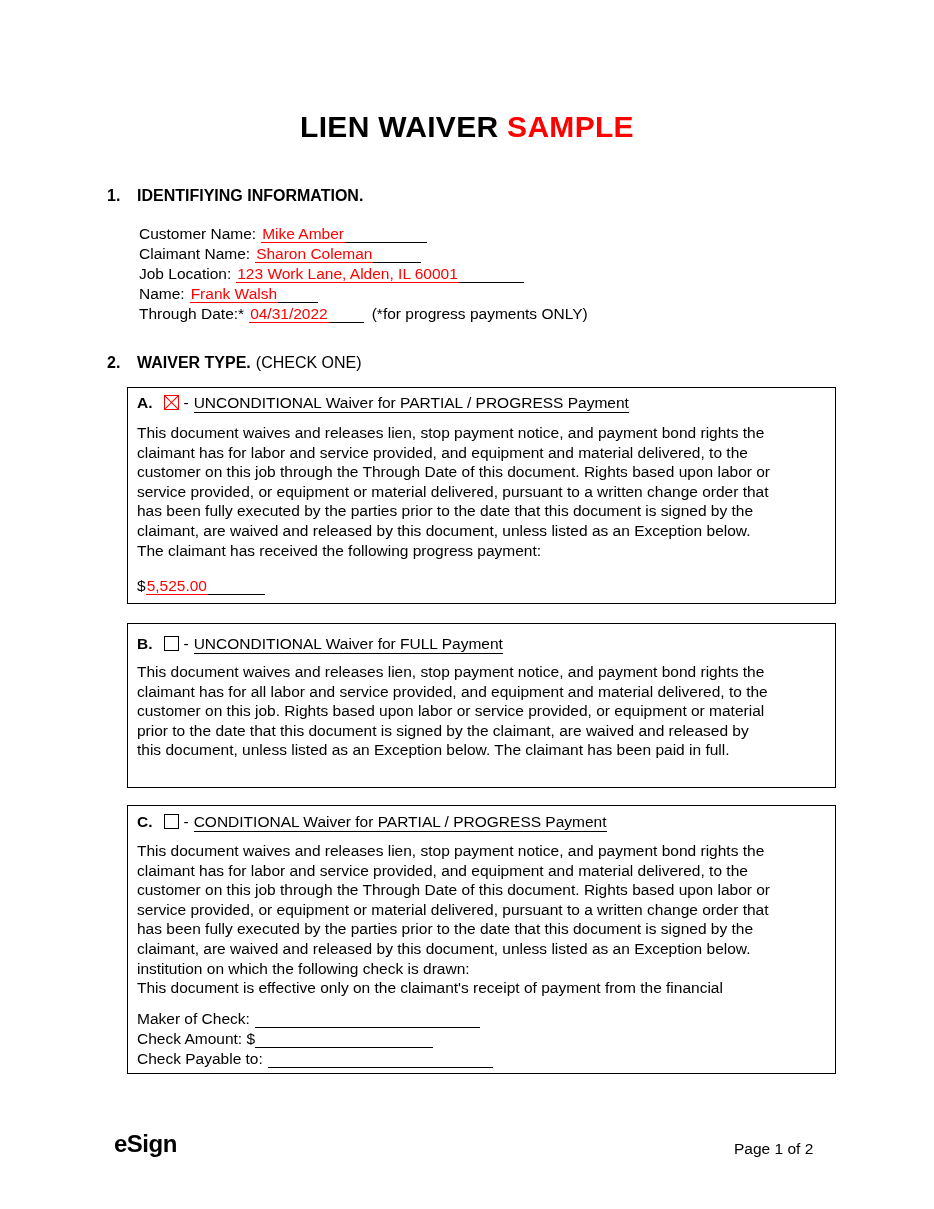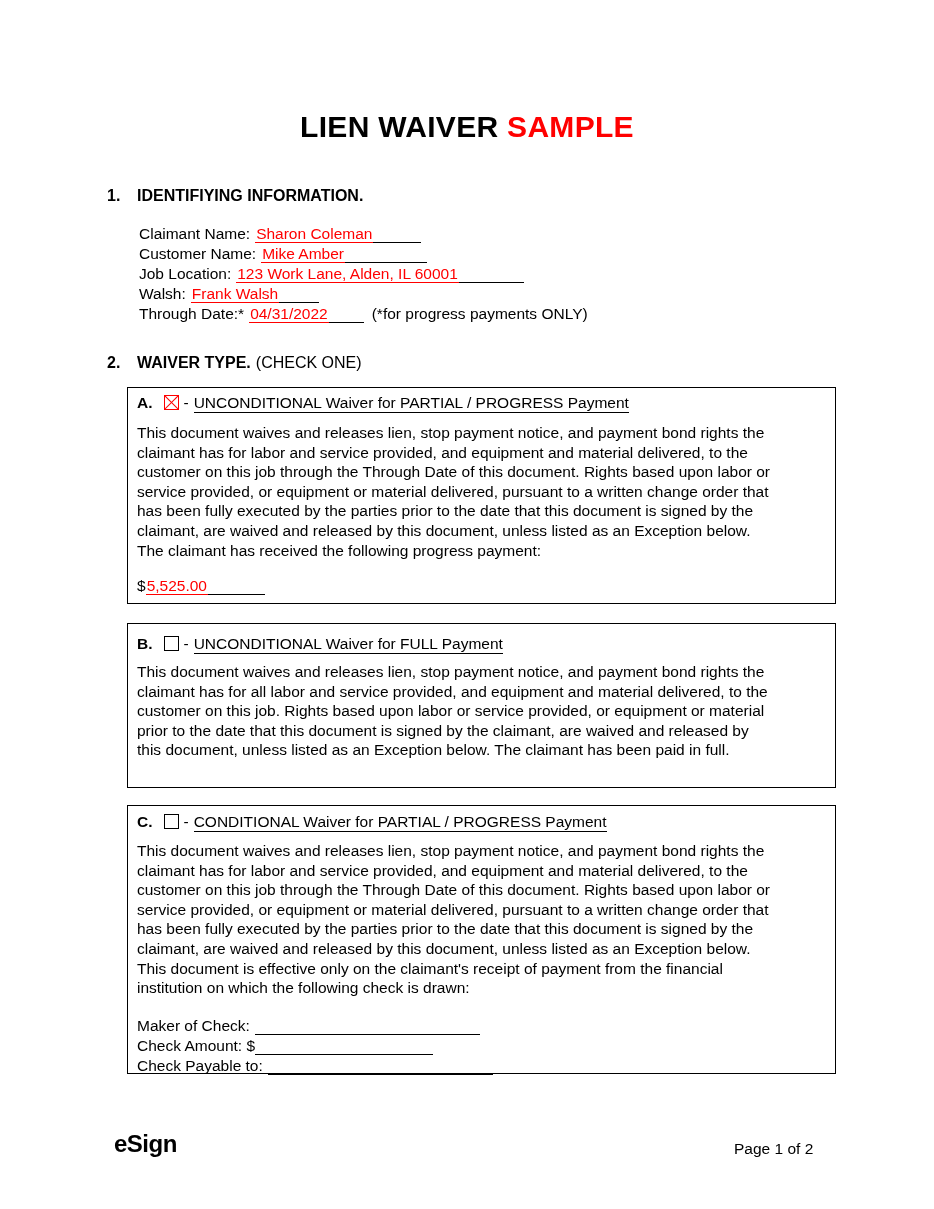--- a/index.html
+++ b/index.html
@@ -43,21 +43,21 @@
   .cb.checked{border-color:var(--red);}
   .cb.checked::before,.cb.checked::after{content:"";position:absolute;left:-3px;top:50%;
     margin-top:-0.7px;width:19px;height:1.4px;background:var(--red);}
   .cb.checked::before{transform:rotate(45deg);}
   .cb.checked::after{transform:rotate(-45deg);}
   .bbody{margin-top:8px;line-height:19.6px;}
   .box-a .bbody{margin-top:10px;}
   .box-c .bbody{margin-top:9px;}
   .amount{margin-top:16px;line-height:20px;}
   .amount .val{color:var(--red);border-bottom:1px solid var(--red);padding:0 1px;}
-  .cfields{margin-top:18px;line-height:20px;}
+  .cfields{margin-top:11px;line-height:20px;}
   .cfields .blank{margin-left:5px;}
 
   
   .logo{position:absolute;left:114px;top:1128px;font-size:24px;font-weight:bold;
     letter-spacing:-0.5px;line-height:32px;}
   .pagenum{position:absolute;left:734px;top:1139px;font-size:15.5px;line-height:20px;}
 </style>
 </head>
 <body>
 
@@ -67,30 +67,30 @@
     <span>LIEN WAIVER</span>
     <span class="red">SAMPLE</span>
   </div>
 
   <div class="sec-h" id="sec1-heading">
     <span class="num">1.</span><span>IDENTIFIYING INFORMATION.</span>
   </div>
 
   <div class="fields">
     <div class="frow">
-      <span class="lbl">Claimant Name:</span><span class="val">Sharon Coleman</span><span class="blank bw48"></span>
+      <span class="lbl">Customer Name:</span><span class="val">Mike Amber</span><span class="blank bw82"></span>
     </div>
     <div class="frow">
-      <span class="lbl">Customer Name:</span><span class="val">Mike Amber</span><span class="blank bw82"></span>
+      <span class="lbl">Claimant Name:</span><span class="val">Sharon Coleman</span><span class="blank bw48"></span>
     </div>
     <div class="frow">
       <span class="lbl">Job Location:</span><span class="val">123 Work Lane, Alden, IL 60001</span><span class="blank bw65"></span>
     </div>
     <div class="frow">
-      <span class="lbl">Walsh:</span><span class="val">Frank Walsh</span><span class="blank bw40"></span>
+      <span class="lbl">Name:</span><span class="val">Frank Walsh</span><span class="blank bw40"></span>
     </div>
     <div class="frow">
       <span class="lbl">Through Date:*</span><span class="val">04/31/2022</span><span class="blank bw35"></span><span class="note">(*for progress payments ONLY)</span>
     </div>
   </div>
 
   <div class="sec-h" id="sec2-heading">
     <span class="num">2.</span><span>WAIVER TYPE.</span><span class="plain">(CHECK ONE)</span>
   </div>
 
@@ -129,22 +129,22 @@
     <div class="bhead">
       <span class="letter">C.</span><span class="cb"></span><span class="dash">-</span><span class="btitle">CONDITIONAL Waiver for PARTIAL / PROGRESS Payment</span>
     </div>
     <div class="bbody">
       <div>This document waives and releases lien, stop payment notice, and payment bond rights the</div>
       <div>claimant has for labor and service provided, and equipment and material delivered, to the</div>
       <div>customer on this job through the Through Date of this document. Rights based upon labor or</div>
       <div>service provided, or equipment or material delivered, pursuant to a written change order that</div>
       <div>has been fully executed by the parties prior to the date that this document is signed by the</div>
       <div>claimant, are waived and released by this document, unless listed as an Exception below.</div>
+      <div>institution on which the following check is drawn:</div>
       <div>This document is effective only on the claimant's receipt of payment from the financial</div>
-      <div>institution on which the following check is drawn:</div>
     </div>
     <div class="cfields">
       <div>
         <span>Maker of Check:</span><span class="blank bw225"></span>
       </div>
       <div>
         <span>Check Amount: $</span><span class="blank bw178" style="margin-left:0"></span>
       </div>
       <div>
         <span>Check Payable to:</span><span class="blank bw225"></span>

